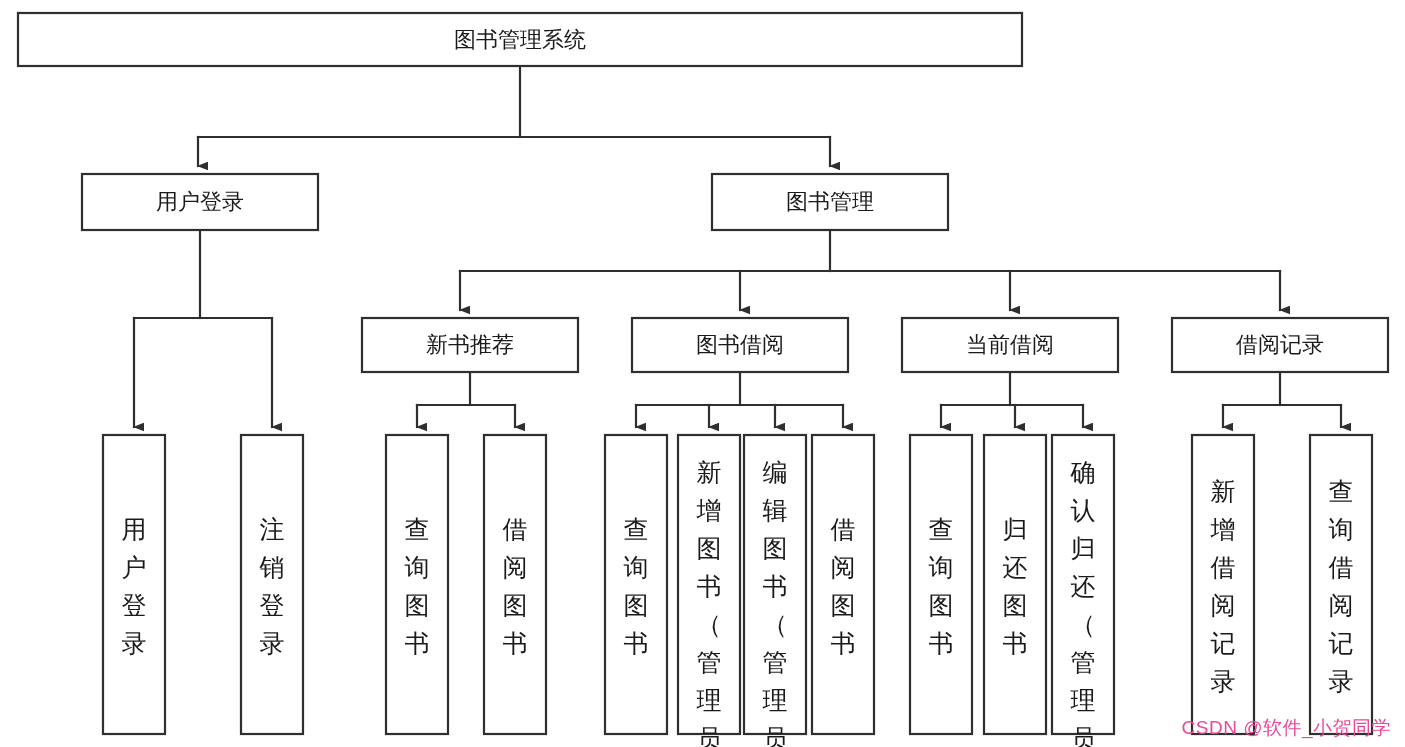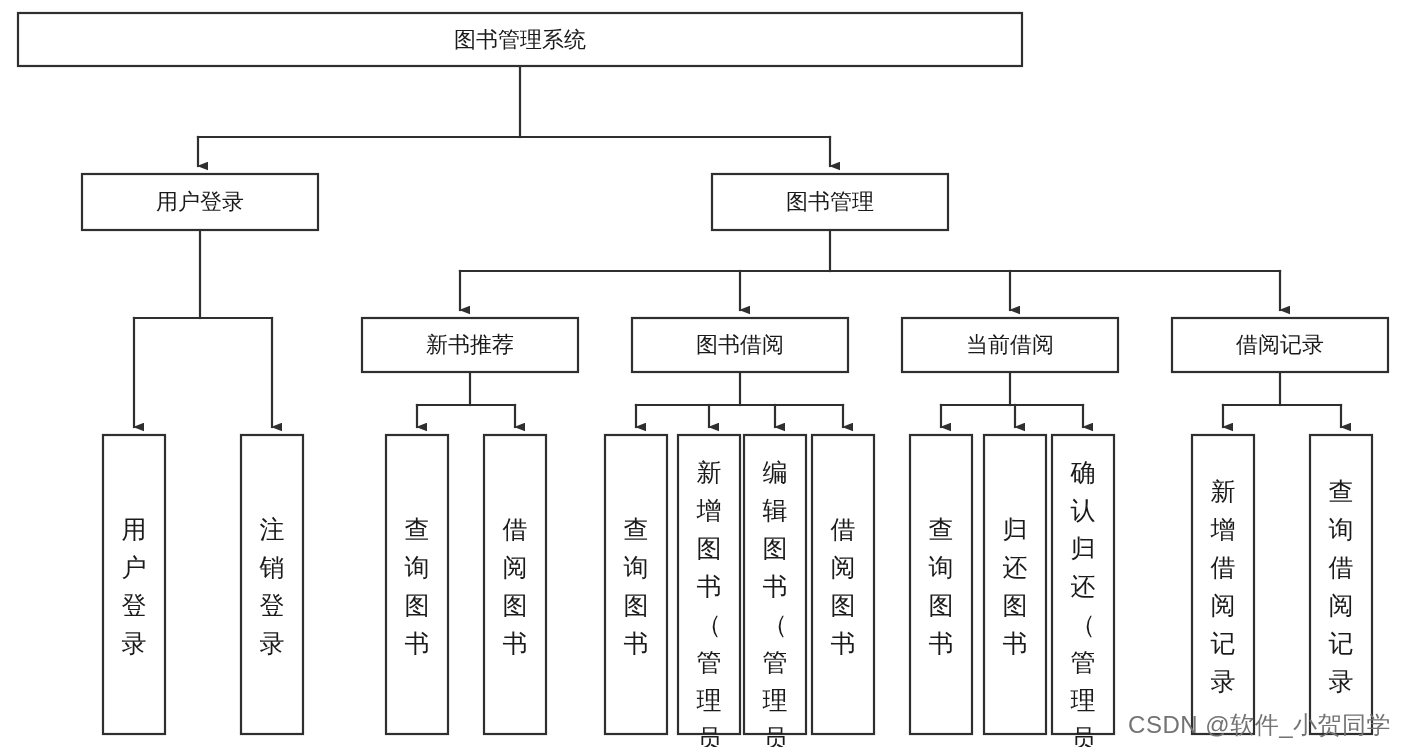--- a/index.html
+++ b/index.html
@@ -50,22 +50,22 @@
     font-family: "Liberation Sans", "DejaVu Sans", sans-serif;
     font-size: 25px;
     fill: #1a1a1a;
     text-anchor: middle;
   }
   .watermark {
     position: absolute;
     right: 14px;
     bottom: 6px;
     font-family: "Liberation Sans", "DejaVu Sans", sans-serif;
-    font-size: 24px;
-    color: #737373;
+    font-size: 19px;
+    color: #ec4899;
     letter-spacing: 0.5px;
     white-space: nowrap;
     pointer-events: none;
   }
 </style>
 </head>
 <body>
 
 <div id="diagram-root">
 

